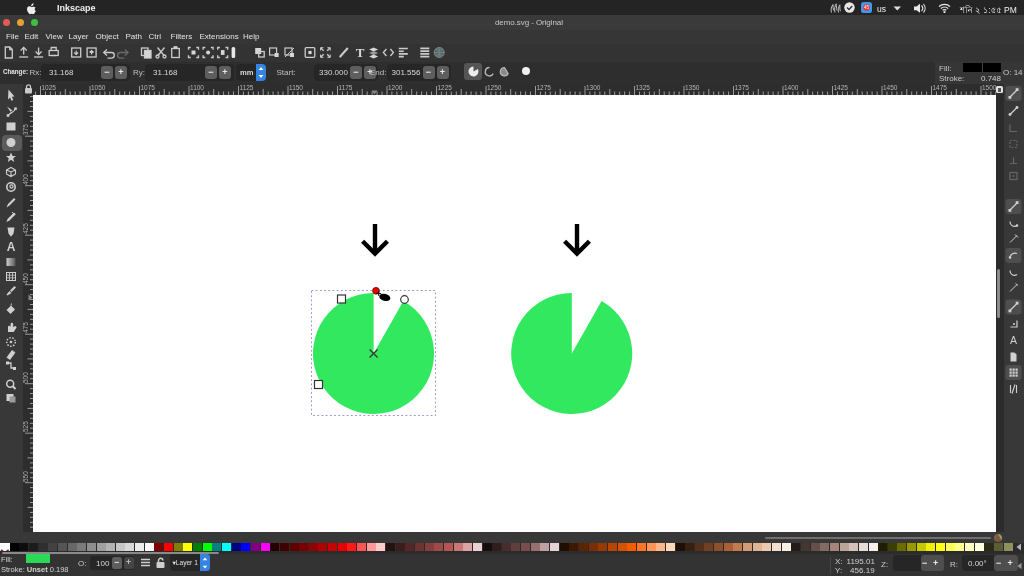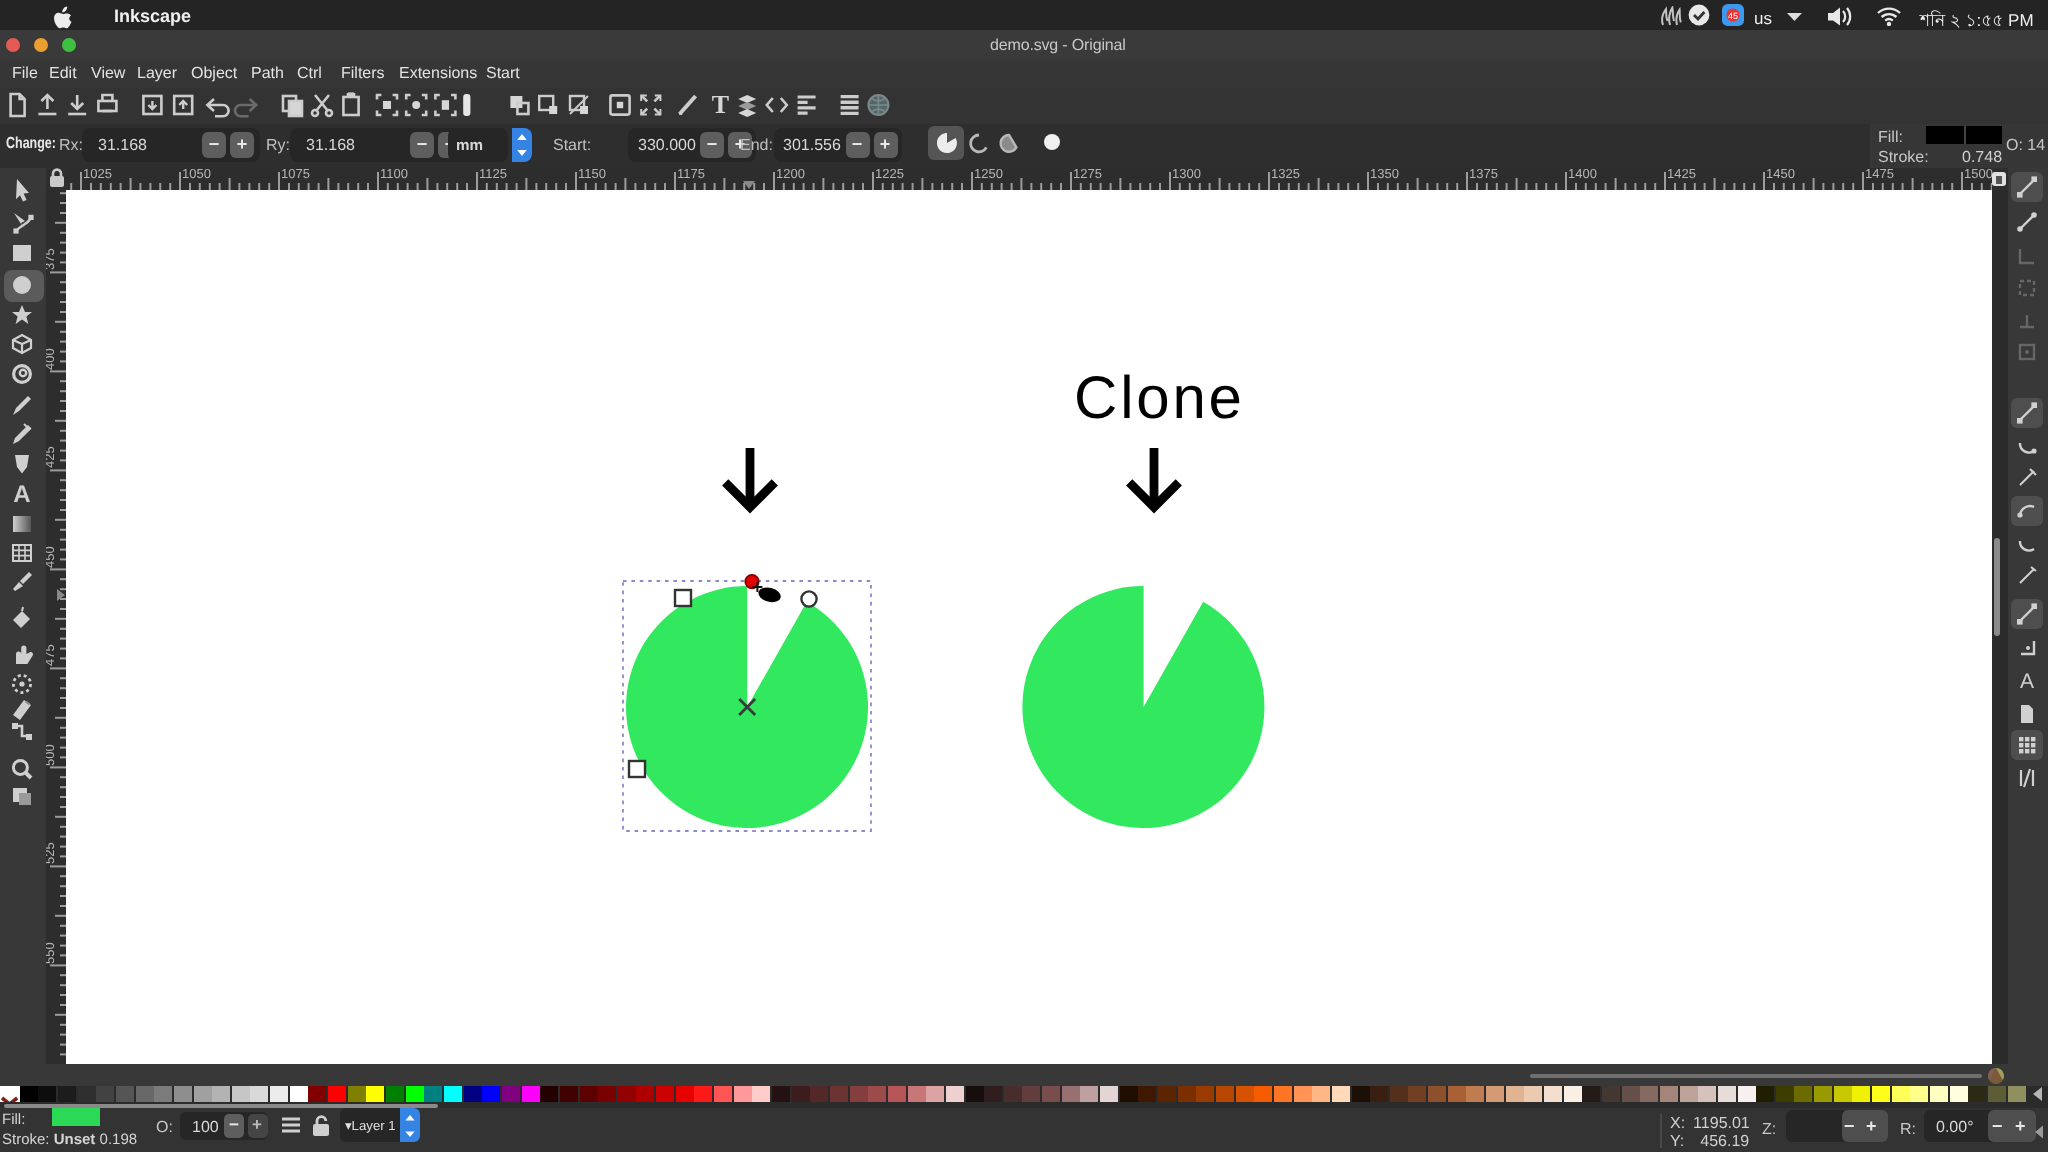--- a/index.html
+++ b/index.html
@@ -52,21 +52,21 @@
 <div class="abs" style="left:0;top:30px;width:1024px;height:14px;background:#363636"></div>
 <div class="abs" style="left:6px;top:31.8px;font-size:8px;color:#e2e2e2">File</div>
     <div class="abs" style="left:24.5px;top:31.8px;font-size:8px;color:#e2e2e2">Edit</div>
     <div class="abs" style="left:45.5px;top:31.8px;font-size:8px;color:#e2e2e2">View</div>
     <div class="abs" style="left:68.5px;top:31.8px;font-size:8px;color:#e2e2e2">Layer</div>
     <div class="abs" style="left:95.5px;top:31.8px;font-size:8px;color:#e2e2e2">Object</div>
     <div class="abs" style="left:125.5px;top:31.8px;font-size:8px;color:#e2e2e2">Path</div>
     <div class="abs" style="left:148.5px;top:31.8px;font-size:8px;color:#e2e2e2">Ctrl</div>
     <div class="abs" style="left:170.5px;top:31.8px;font-size:8px;color:#e2e2e2">Filters</div>
     <div class="abs" style="left:199.5px;top:31.8px;font-size:8px;color:#e2e2e2">Extensions</div>
-    <div class="abs" style="left:243px;top:31.8px;font-size:8px;color:#e2e2e2">Start</div>
+    <div class="abs" style="left:243px;top:31.8px;font-size:8px;color:#e2e2e2">Help</div>
 
 <div class="abs" style="left:0;top:44px;width:1024px;height:18px;background:#333333"></div>
 <svg class="abs" style="left:0;top:44px" width="460" height="18" viewBox="0 44 460 18">
       <g transform="translate(8.8,52.5)" stroke="#cccccc" fill="none" stroke-width="1.3">
         <path d="M-3.5,-5.5 h4.5 l2.5,2.5 v8.5 h-7 z"></path>
         <path d="M1,-5.5 v2.5 h2.5"></path>
       </g>
       <g transform="translate(23.7,52.5)" stroke="#cccccc" fill="none" stroke-width="1.3">
         <path d="M0,-5 V2"></path>
         <path d="M-3,-2 L0,-5 L3,-2"></path>
@@ -179,21 +179,21 @@
       <span class="fldtx" style="left:8px">31.168</span>
       <span class="pm" style="left:60px">−</span>
       <span class="pm" style="left:74px">+</span>
     </div>
 <div class="lab" style="left:133px">Ry:</div>
 <div class="fld" style="left:145px;width:89px">
       <span class="fldtx" style="left:8px">31.168</span>
       <span class="pm" style="left:60px">−</span>
       <span class="pm" style="left:74px">+</span>
     </div>
-<div class="fld" style="left:224px;width:30px">
+<div class="fld" style="left:236px;width:30px">
       <span class="fldtx" style="left:4px;font-weight:bold;font-size:7.6px">mm</span>
     </div>
 <div class="abs" style="left:255.5px;top:63.5px;width:10.5px;height:17px;background:#3584e4;border-radius:0 4px 4px 0"><svg width="10" height="17">
         <path d="M5,3 l2.4,3 h-4.8 z M5,14 l-2.4,-3 h4.8 z" fill="#fff"></path>
       </svg></div>
 <div class="lab" style="left:276.5px">Start:</div>
 <div class="fld" style="left:314px;width:64px">
       <span class="fldtx" style="left:5px">330.000</span>
       <span class="pm" style="left:36px">−</span>
       <span class="pm" style="left:50px">+</span>
@@ -626,21 +626,20 @@
         <circle cx="-0.8" cy="-0.8" r="3.5" stroke="#cfcfcf" fill="none" stroke-width="1.5"></circle>
         <path d="M1.8,1.8 L4.5,4.5" stroke="#cfcfcf" stroke-width="2"></path>
       </g>
       <g transform="translate(11,397.5)">
         <rect x="-4.5" y="-3.5" width="7" height="7" fill="#cfcfcf"></rect>
         <rect x="-1.5" y="-1" width="6" height="6" fill="#9a9a9a"></rect>
       </g>
     </svg>
 
 <div class="abs" style="left:33px;top:95px;width:963px;height:437px;background:#ffffff"></div>
-<div class="abs" style="left:537px;top:183px;font-size:30px;color:#000;letter-spacing:1.4px">Clone</div>
 <svg class="abs" style="left:300px;top:215px" width="340" height="50" viewBox="300 215 340 50">
 <path d="M375,224 V251" stroke="#000" stroke-width="4.4" fill="none"></path>
 <path d="M362.6,241.2 L375,253.6 L387.4,241.2" stroke="#000" stroke-width="4.4" fill="none"></path>
 <path d="M577,224 V251" stroke="#000" stroke-width="4.4" fill="none"></path>
 <path d="M564.6,241.2 L577,253.6 L589.4,241.2" stroke="#000" stroke-width="4.4" fill="none"></path>
 </svg>
 <svg class="abs" style="left:280px;top:270px" width="400" height="170" viewBox="280 270 400 170">
 <path d="M373.6,353.5 L373.6,293 A60.5,60.5 0 1 0 403.4,300.9 Z" fill="#32e85e"></path>
 <path d="M571.8,353.5 L571.8,293 A60.5,60.5 0 1 0 601.6,300.9 Z" fill="#32e85e"></path>
 <rect x="311.5" y="290.5" width="124" height="125" fill="none" stroke="#8a8acd" stroke-width="0.9" stroke-dasharray="1.8,2.4"></rect>

